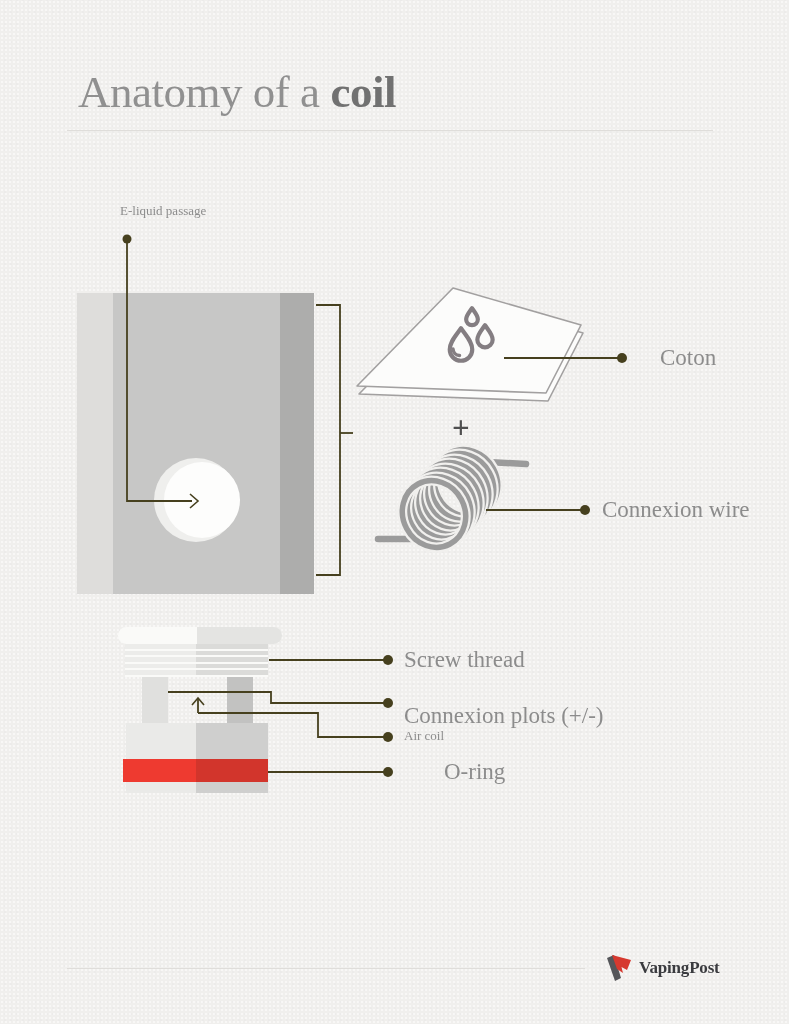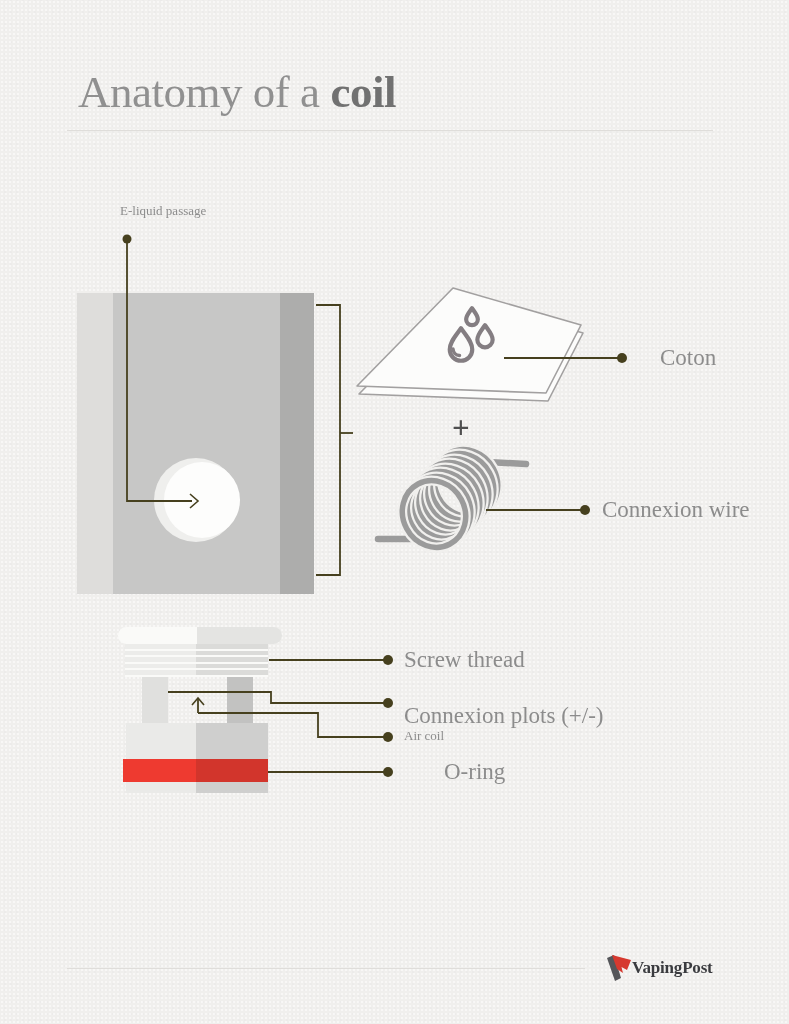--- a/index.html
+++ b/index.html
@@ -45,21 +45,21 @@
        background-image:
          repeating-linear-gradient(180deg, rgba(0,0,0,0) 0 4.5px, #fafaf8 4.5px 6.6px),
          linear-gradient(90deg,#ececea 0 50%,#dbdbd9 50% 100%);}
   .post-left{left:142px;top:677px;width:26px;height:47px;background:#e0e0de;}
   .post-right{left:227px;top:677px;width:26px;height:47px;background:#c2c2c1;}
   .base{left:126px;top:723px;width:142px;height:70px;
        background:linear-gradient(90deg,#eaeae8 0 49%,#cfcfce 49% 100%);}
   .oring{left:123px;top:759px;width:145px;height:23px;display:flex;}
   .oring > div{width:50%;height:100%;}
   
-  .logo{left:606px;top:954px;display:flex;align-items:center;}
+  .logo{left:606px;top:954px;display:flex;align-items:center;gap:7px;}
   .logo-text{font-size:17px;font-weight:700;color:#3a3b3f;letter-spacing:-0.2px;white-space:nowrap;}
   svg{display:block;}
   .overlay{left:0;top:0;pointer-events:none;}
 </style>
 </head>
 <body>
 
 <div class="page">
 
   <div class="abs title"><span>Anatomy of a</span><span class="bold">coil</span></div>

